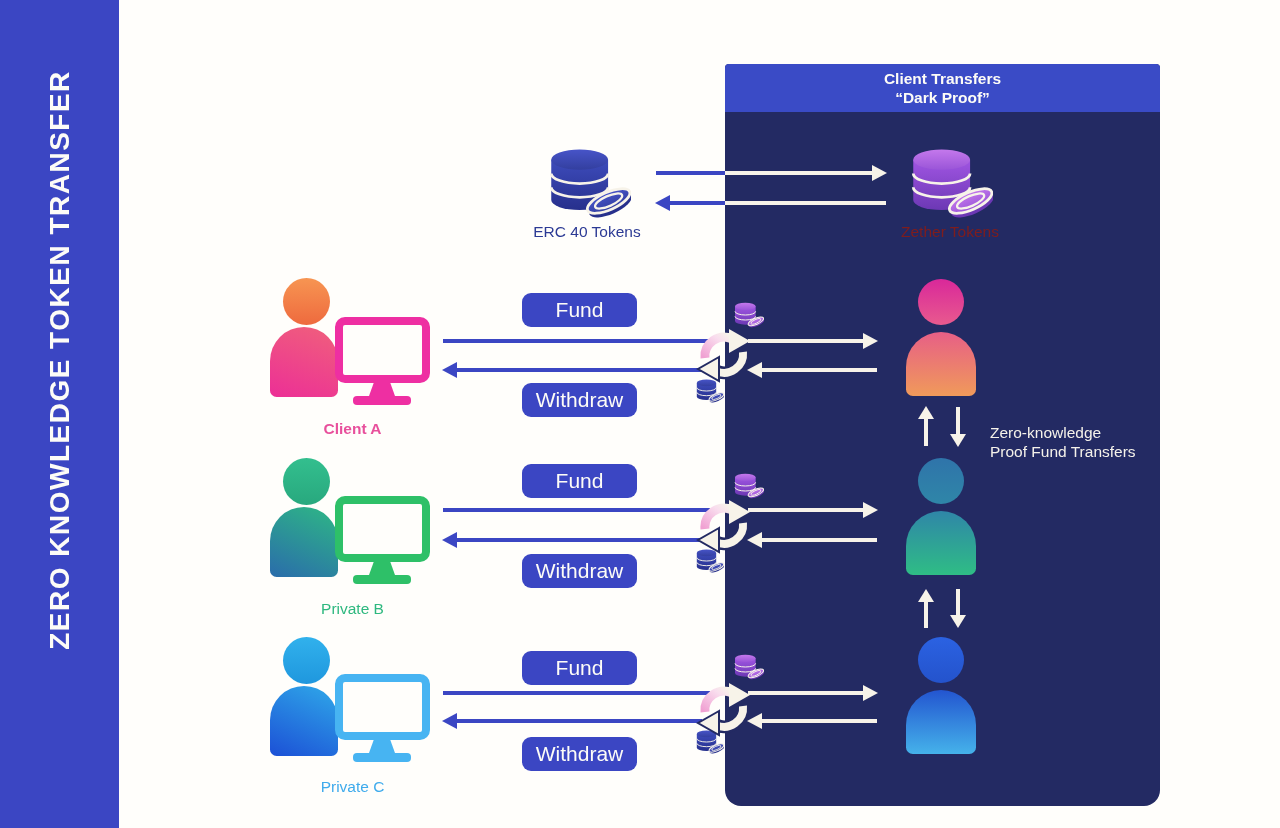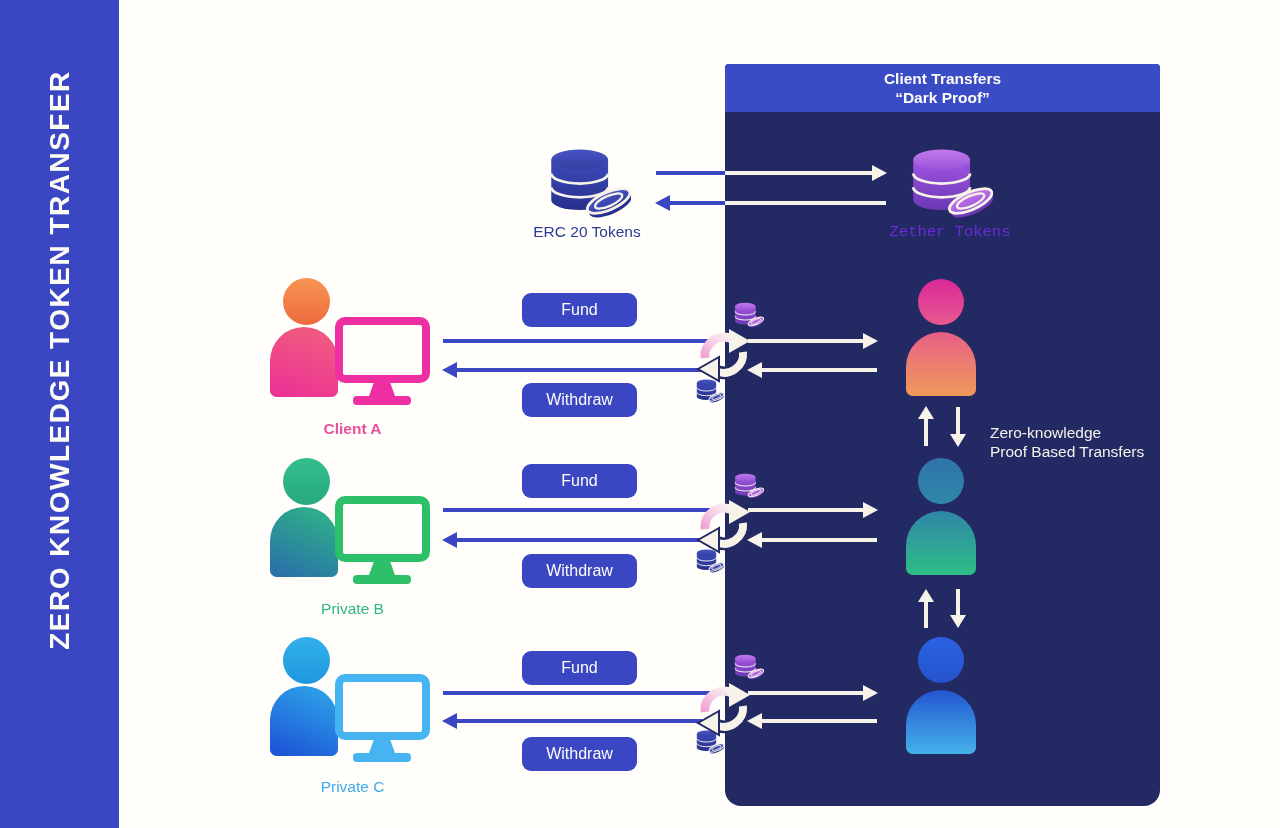--- a/index.html
+++ b/index.html
@@ -23,28 +23,28 @@
   .panel { position:absolute; left:725px; top:64px; width:435px; height:742px;
     background:var(--panel-navy); border-radius:4px 4px 16px 16px; }
   .panel-header { position:absolute; left:0; top:0; right:0; height:48px;
     background:var(--header-blue); border-radius:4px 4px 0 0;
     display:flex; flex-direction:column; align-items:center; justify-content:center;
     color:#fdfcf7; font-weight:bold; font-size:15.5px; line-height:19px; }
 
   
   .tok-label { position:absolute; font-size:15.5px; text-align:center; }
   .tok-label.erc { color:var(--erc-label); }
-  .tok-label.zether { color:#6d28d9;font-family:Liberation Mono, monospace; }
+  .tok-label.zether { color:#7f1d1d; }
   .client-label { position:absolute; font-size:15.5px; text-align:center; width:135px; }
   .lab-a { color:var(--client-a);font-weight:bold; } .lab-b { color:var(--client-b); } .lab-c { color:var(--client-c); }
   .zk-note { position:absolute; color:#f5f2ea; font-size:15.5px; line-height:18.5px; }
 
   
   .btn { position:absolute; width:115px; height:34px; background:var(--accent);
-    color:#fdfcf7; border:none; border-radius:9px; font-size:16px;
+    color:#fdfcf7; border:none; border-radius:9px; font-size:21px;
     font-family:inherit; display:flex; align-items:center; justify-content:center; cursor:pointer; }
 
   
   .hl { position:absolute; height:4px; }
   .hl.bl { background:var(--accent); color:var(--accent); }
   .hl.cr { background:var(--cream); color:var(--cream); }
   .hl.head-r::after { content:""; position:absolute; left:100%; top:50%; margin-top:-8px;
     border:8px solid transparent; border-right:0; border-left:15px solid currentColor; }
   .hl.head-l::before { content:""; position:absolute; right:100%; top:50%; margin-top:-8px;
     border:8px solid transparent; border-left:0; border-right:15px solid currentColor; }
@@ -149,21 +149,21 @@
 <section class="panel">
   <header class="panel-header">
     <div>Client Transfers</div>
     <div>“Dark Proof”</div>
   </header>
 </section>
 
 <svg class="abs" style="left:543px;top:145px" width="88" height="77">
     <use href="#coinB"></use>
   </svg>
-<div class="tok-label erc abs" style="left:527px;top:223px;width:120px">ERC 20 Tokens</div>
+<div class="tok-label erc abs" style="left:527px;top:223px;width:120px">ERC 40 Tokens</div>
 
 <svg class="abs" style="left:905px;top:145px" width="88" height="77">
     <use href="#coinP"></use>
   </svg>
 <div class="tok-label zether abs" style="left:889px;top:223px;width:122px">Zether Tokens</div>
 
 <div class="hl bl" style="left:656px;top:171px;width:69px"></div>
 <div class="hl cr head-r" style="left:725px;top:171px;width:147px"></div>
 <div class="hl cr" style="left:725px;top:201px;width:161px"></div>
 <div class="hl bl head-l" style="left:670px;top:201px;width:55px"></div>
@@ -193,21 +193,21 @@
     <use href="#cycle"></use>
   </svg>
 
 <div class="bust-body pA-body abs" style="left:906px;top:332px;width:70px;height:64px"></div>
 <div class="bust-head pA-head abs" style="left:918px;top:279px;width:46px;height:46px"></div>
 
 <div class="va up" style="left:924px;top:419px;height:27px"></div>
 <div class="va down" style="left:956px;top:407px;height:27px"></div>
 <div class="zk-note abs" style="left:990px;top:424px;width:175px">
   <div>Zero-knowledge</div>
-  <div>Proof Based Transfers</div>
+  <div>Proof Fund Transfers</div>
 </div>
 
 <div class="bust-body cB-body abs" style="left:270px;top:507px;width:68px;height:70px"></div>
 <div class="bust-head cB-head abs" style="left:283px;top:458px;width:47px;height:47px"></div>
 <div class="mon mB abs" style="left:335px;top:496px"></div>
 <div class="mneck mB-fill abs" style="left:369px;top:562px"></div>
 <div class="mbase mB-fill abs" style="left:353px;top:575px"></div>
 <div class="client-label lab-b abs" style="left:285px;top:600px">Private B</div>
 
 <button class="btn" style="left:522px;top:464px">Fund</button>

